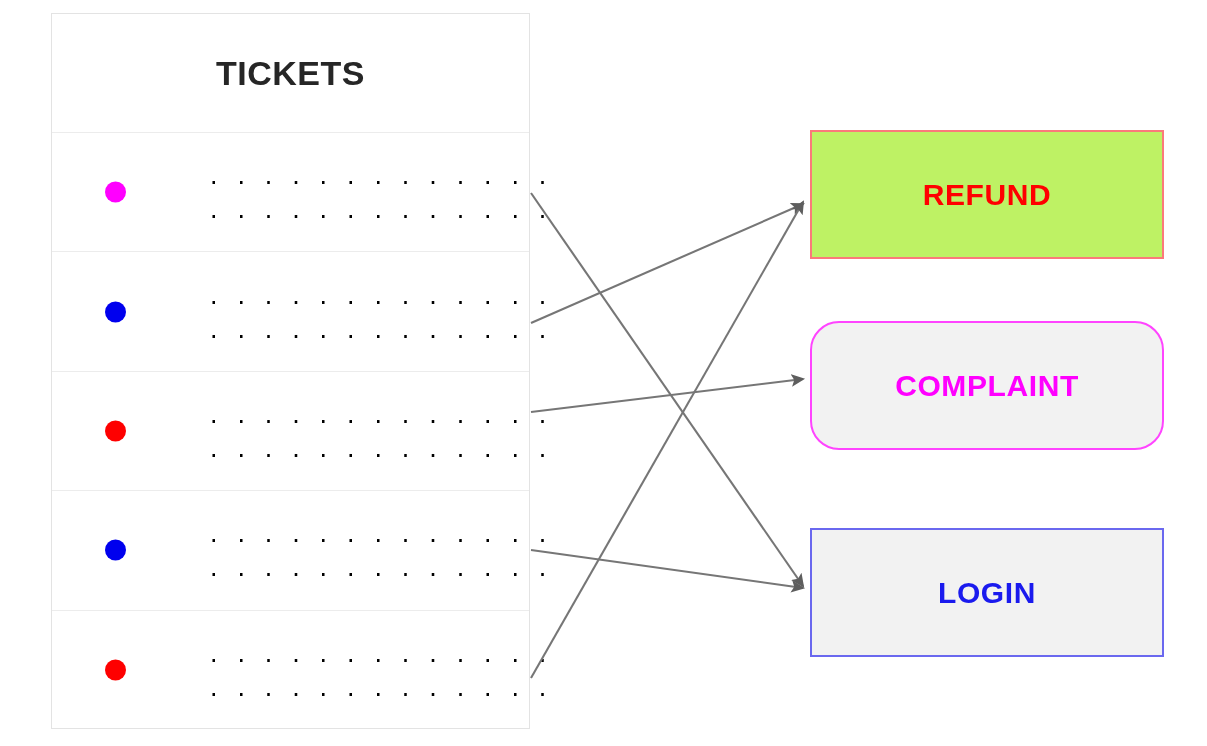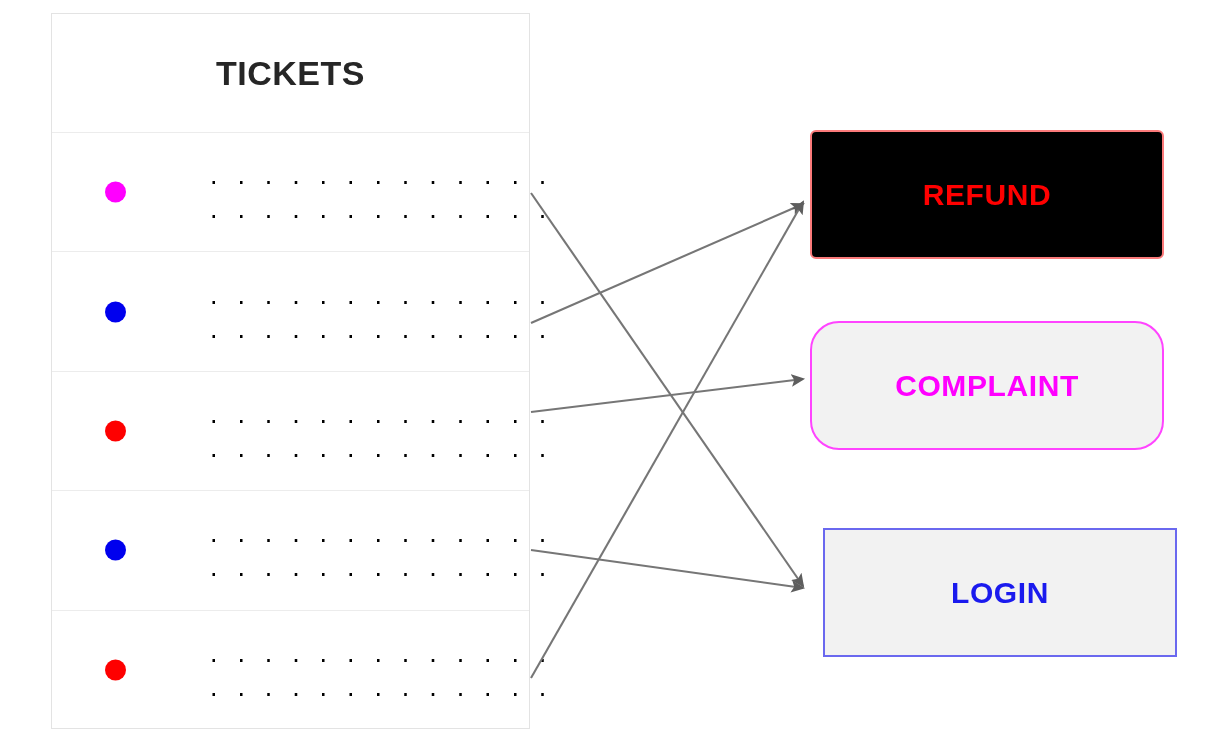--- a/index.html
+++ b/index.html
@@ -177,25 +177,25 @@
     </defs>
     <g id="connector-group" stroke="#767676" stroke-width="2.1" fill="none">
         <line x1="531" y1="193" x2="803" y2="586" marker-end="url(#arrowhead)" stroke="#767676"></line>
         <line x1="531" y1="323" x2="803" y2="204" marker-end="url(#arrowhead)" stroke="#767676"></line>
         <line x1="531" y1="412" x2="803" y2="379" marker-end="url(#arrowhead)" stroke="#767676"></line>
         <line x1="531" y1="550" x2="803" y2="588" marker-end="url(#arrowhead)" stroke="#767676"></line>
         <line x1="531" y1="678" x2="803" y2="202" marker-end="url(#arrowhead)" stroke="#767676"></line>
       </g>
   </svg>
 
-  <div class="cat-box" id="cat-refund" style="border-color: rgb(251, 122, 122); background: #000000; border-radius: 6px;">
+  <div class="cat-box" id="cat-refund" style="border-color: rgb(251, 122, 122); background: #bef264;">
     <span class="cat-label" style="color: rgb(255, 0, 0);">REFUND</span>
   </div>
 
   <div class="cat-box" id="cat-complaint" style="border-color: rgb(255, 68, 255); background: rgb(242, 242, 242);">
     <span class="cat-label" style="color: rgb(255, 0, 255);">COMPLAINT</span>
   </div>
 
-  <div class="cat-box" id="cat-login" style="border-color: rgb(106, 104, 239); background: rgb(242, 242, 242); margin-left: 13px;">
+  <div class="cat-box" id="cat-login" style="border-color: rgb(106, 104, 239); background: rgb(242, 242, 242);">
     <span class="cat-label" style="color: rgb(26, 26, 238);">LOGIN</span>
   </div>
 
 </div>
 
 </body></html>

